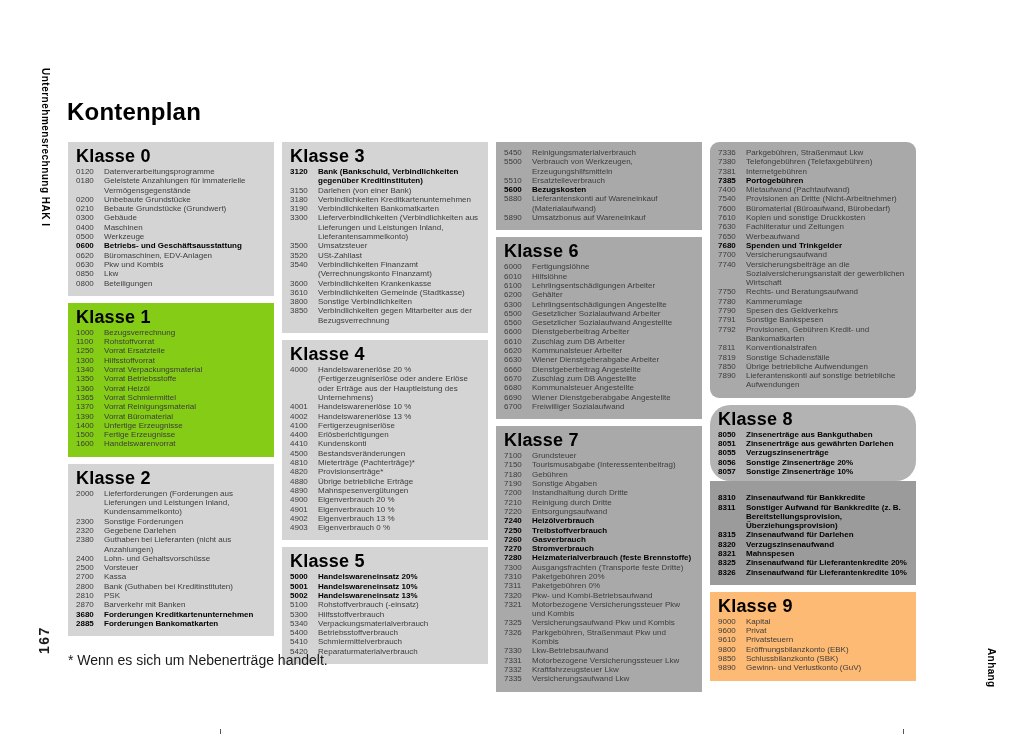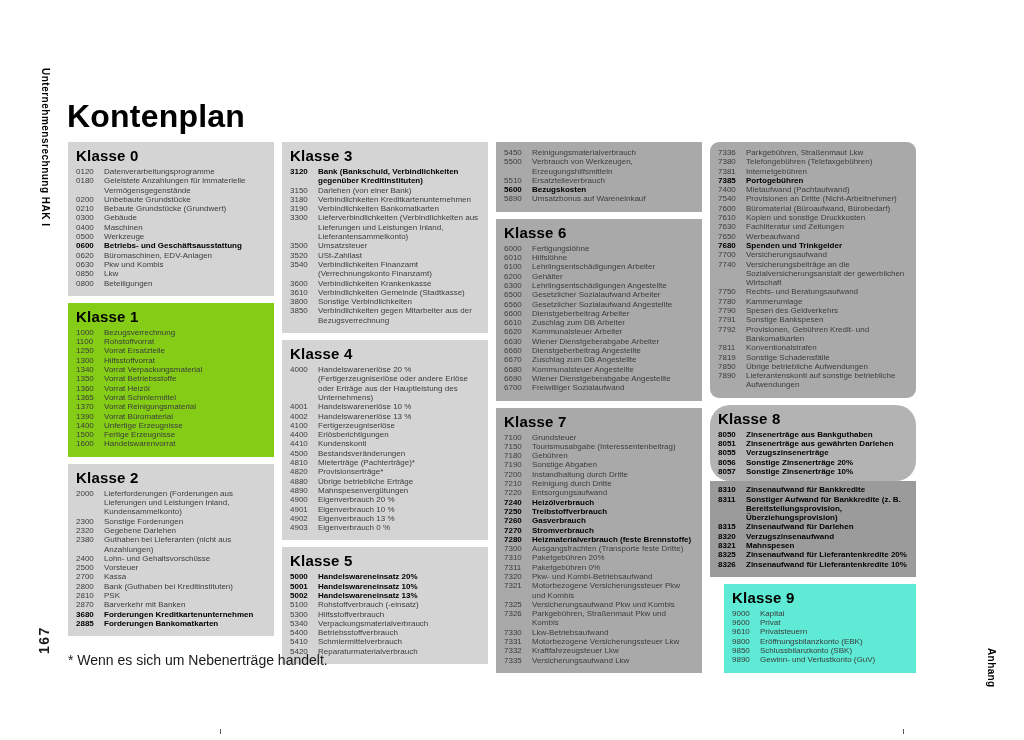--- a/index.html
+++ b/index.html
@@ -6,21 +6,21 @@
   body {
     width:1024px; height:740px;
     background:#ffffff;
     font-family:"Liberation Sans", sans-serif;
     position:relative;
     overflow:hidden;
     color:#000;
   }
   .page-title {
     position:absolute; left:67px; top:98px;
-    font-size:32px; font-weight:bold; letter-spacing:0.2px;
+    font-size:24px; font-weight:bold; letter-spacing:0.2px;
     color:#000;
   }
   .sidebar-left {
     position:absolute; left:40px; top:68px;
     writing-mode:vertical-rl;
     font-size:10px; font-weight:bold; letter-spacing:0.5px;
     color:#000;
   }
   .page-number {
     position:absolute; left:36px; top:654px;
@@ -34,24 +34,24 @@
     font-size:10px; font-weight:bold; letter-spacing:0.4px;
     color:#000;
   }
   .columns {
     position:absolute; left:68px; top:142px;
     display:flex; gap:8px;
   }
   .column { display:flex; flex-direction:column; gap:7px; width:206px; }
   .box { display:flex; flex-direction:column; }
   .section { padding:6px 8px 8px 8px; }
-  .section + .section { padding-top:4px; }
+  .section + .section { padding-top:12px; }
   .box .section:not(:last-child) { padding-bottom:5px;border-radius:20px; }
   .heading {
-    font-size:15px; font-weight:bold; color:#000;
+    font-size:18px; font-weight:bold; color:#000;
     line-height:14px; margin:1px 0 4px 0; letter-spacing:0.2px;
   }
   .row {
     display:grid; grid-template-columns:23px 1fr; column-gap:5px;
     font-size:8px; line-height:9.3px; color:#3c3c3c;
   }
   .row.bold { font-weight:bold; color:#000; }
   .footnote {
     position:absolute; left:68px; top:652px;
     font-size:14px; color:#1a1a1a;
@@ -408,20 +408,24 @@
           </div>
           <div class="row">
             <span class="code">5510</span>
             <span class="name">Ersatzteileverbrauch</span>
           </div>
           <div class="row bold">
             <span class="code">5600</span>
             <span class="name">Bezugskosten</span>
           </div>
           <div class="row">
+            <span class="code">5880</span>
+            <span class="name">Lieferantenskonti auf Wareneinkauf (Materialaufwand)</span>
+          </div>
+          <div class="row">
             <span class="code">5890</span>
             <span class="name">Umsatzbonus auf Wareneinkauf</span>
           </div>
         </div>
       </div>
       <div class="box">
         <div class="section" style="background: rgb(169, 169, 169);">
           <div class="heading">Klasse 6</div>
           <div class="row">
             <span class="code">6000</span>
@@ -729,21 +733,21 @@
             <span class="code">8325</span>
             <span class="name">Zinsenaufwand für Lieferantenkredite 20%</span>
           </div>
           <div class="row bold">
             <span class="code">8326</span>
             <span class="name">Zinsenaufwand für Lieferantenkredite 10%</span>
           </div>
         </div>
       </div>
       <div class="box">
-        <div class="section" style="background: #5eead4; margin-left: 14px;">
+        <div class="section" style="background: #fdba74;">
           <div class="heading">Klasse 9</div>
           <div class="row">
             <span class="code">9000</span>
             <span class="name">Kapital</span>
           </div>
           <div class="row">
             <span class="code">9600</span>
             <span class="name">Privat</span>
           </div>
           <div class="row">

